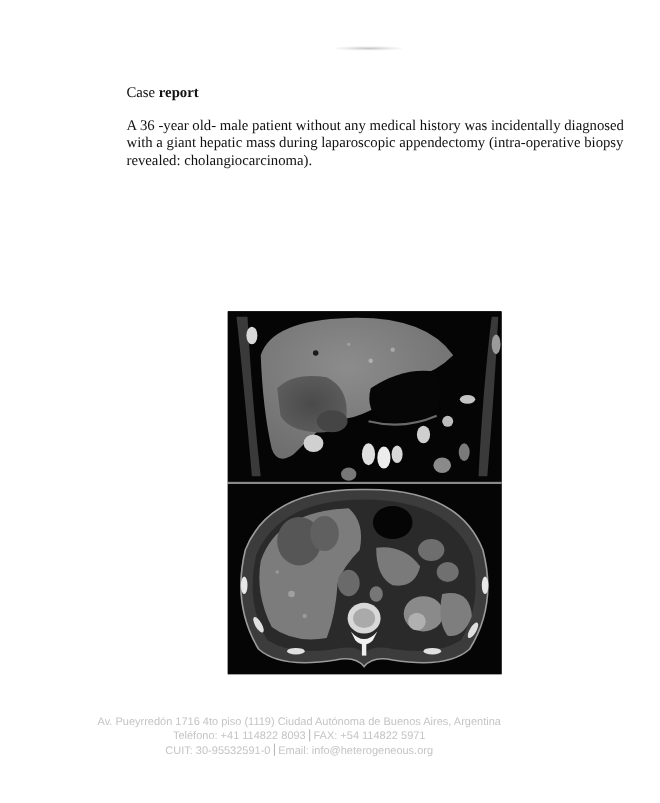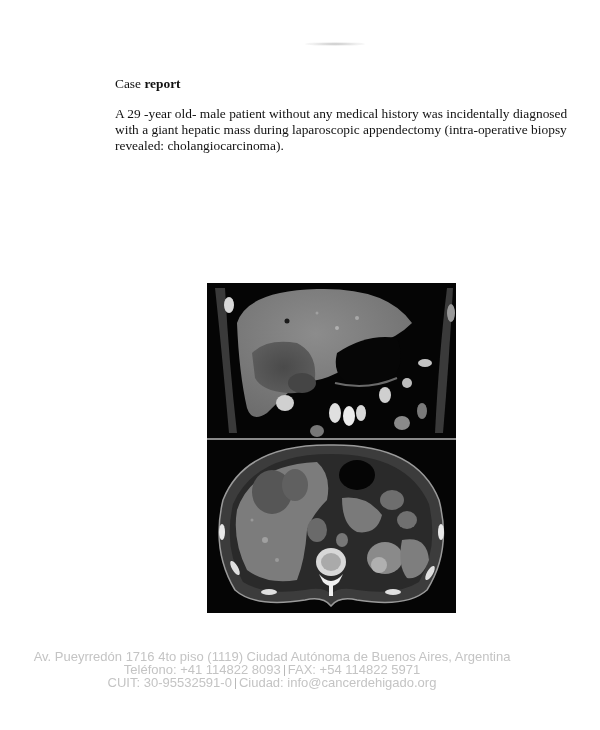--- a/index.html
+++ b/index.html
@@ -78,21 +78,21 @@
       background: #000;
       overflow: hidden;
     }
     .footer {
       position: absolute;
       left: 0;
       top: 650px;
       width: 544px;
       text-align: center;
       font-family: "Liberation Sans", "DejaVu Sans", sans-serif;
-      font-size: 13px;
+      font-size: 10px;
       line-height: 13px;
       color: #c4c4c4;
     }
     .footer .sep {
       display: inline-block;
       width: 1px;
       height: 11px;
       background: #b8b8b8;
       vertical-align: -2px;
       margin: 0 3px;
@@ -101,21 +101,21 @@
 </head>
 <body>
 
 <div class="top-smudge"></div>
 
 <div class="content">
   <div class="heading">
     <span class="h-normal">Case</span>
     <span class="h-bold">report</span>
   </div>
-  <p class="para">A 29 -year old- male patient without any medical history was incidentally diagnosed with a giant hepatic mass during laparoscopic appendectomy (intra-operative biopsy revealed: cholangiocarcinoma).</p>
+  <p class="para">A 36 -year old- male patient without any medical history was incidentally diagnosed with a giant hepatic mass during laparoscopic appendectomy (intra-operative biopsy revealed: cholangiocarcinoma).</p>
 </div>
 
 <div class="figure">
   <div class="ct-coronal">
     <svg width="249" height="155" viewBox="0 0 249 155" xmlns="http://www.w3.org/2000/svg">
       <defs>
         <radialGradient id="liverG" cx="0.45" cy="0.35" r="0.7">
           <stop offset="0" stop-color="#8c8c8c"></stop>
           <stop offset="1" stop-color="#6e6e6e"></stop>
         </radialGradient>
@@ -204,15 +204,15 @@
     </svg>
   </div>
 </div>
 
 <div class="footer">
   <div>Av. Pueyrredón 1716  4to piso (1119) Ciudad Autónoma de Buenos Aires, Argentina</div>
   <div>
     <span>Teléfono: +41 114822 8093</span><span class="sep"></span><span>FAX: +54 114822 5971</span>
   </div>
   <div>
-    <span>CUIT: 30-95532591-0</span><span class="sep"></span><span>Ciudad: info@cancerdehigado.org</span>
+    <span>CUIT: 30-95532591-0</span><span class="sep"></span><span>Email: info@heterogeneous.org</span>
   </div>
 </div>
 
 </body></html>

